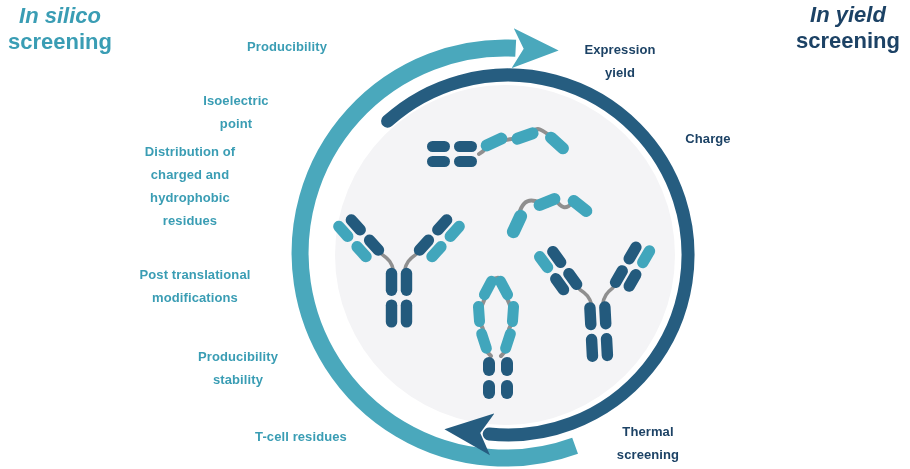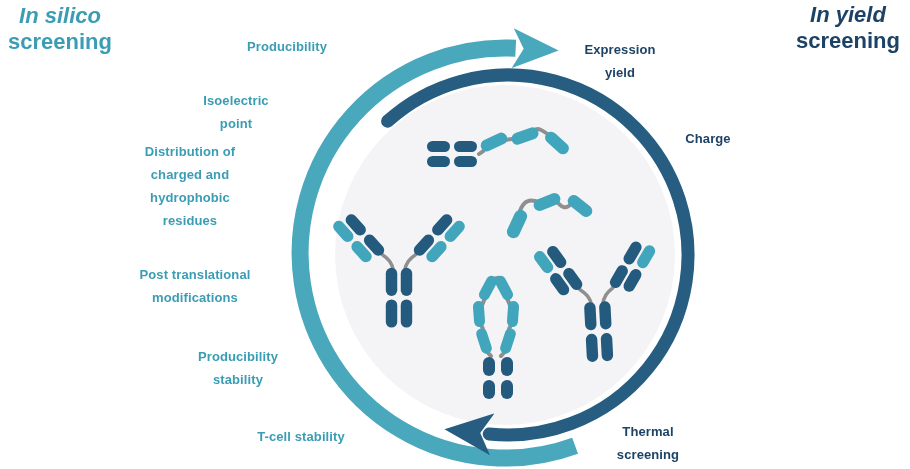--- a/index.html
+++ b/index.html
@@ -159,21 +159,21 @@
   <div class="lbl teal-t" style="left:236px;top:89px;">Isoelectric
 point</div>
   <div class="lbl teal-t" style="left:190px;top:140px;">Distribution of
 charged and
 hydrophobic
 residues</div>
   <div class="lbl teal-t" style="left:195px;top:263px;">Post translational
 modifications</div>
   <div class="lbl teal-t" style="left:238px;top:345px;">Producibility
 stability</div>
-  <div class="lbl teal-t" style="left:301px;top:425px;">T-cell stability</div>
+  <div class="lbl teal-t" style="left:301px;top:425px;">T-cell residues</div>
 
   <div class="lbl navy-t" style="left:620px;top:30px;margin-top:8px;">Expression
 yield</div>
   <div class="lbl navy-t" style="left:708px;top:127px;">Charge</div>
   <div class="lbl navy-t" style="left:648px;top:420px;">Thermal
 screening</div>
 
 </div>
 
 </body></html>

